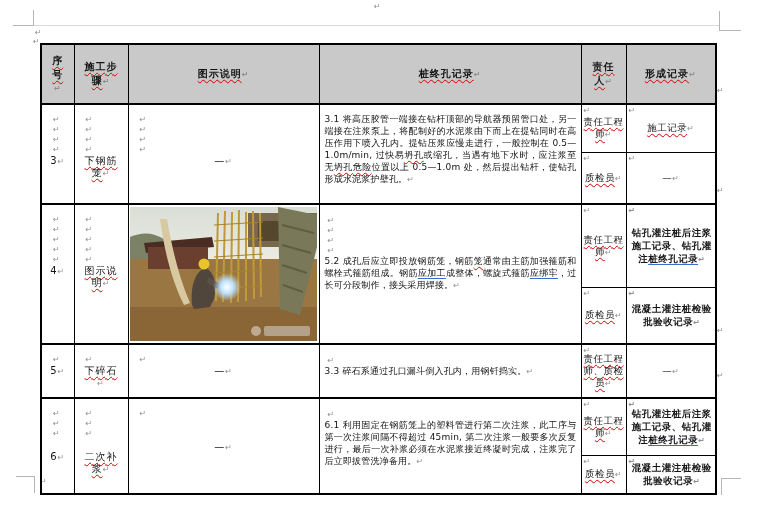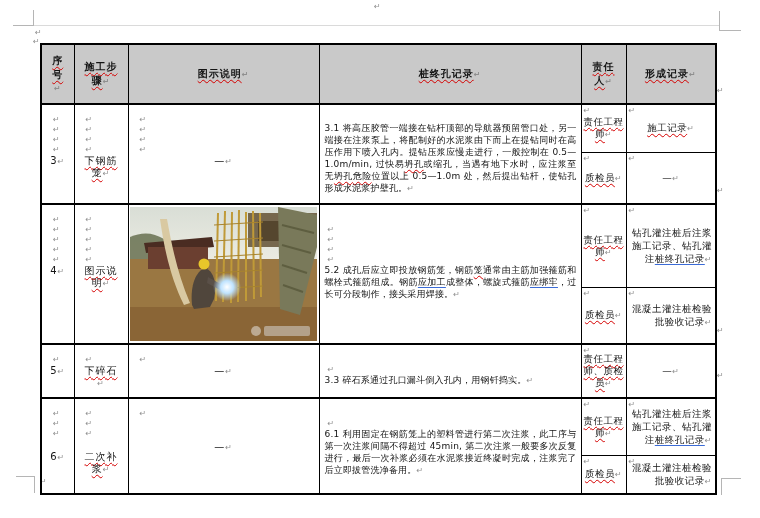--- a/index.html
+++ b/index.html
@@ -30,25 +30,25 @@
   .h48{height:48px}.h52{height:52px}.h83{height:83px}.h57{height:57px}
   .h45{height:45px}.h39{height:39px}
   .sq{text-decoration-line:underline;text-decoration-style:wavy;
       text-decoration-color:var(--spell);text-decoration-thickness:1px;text-underline-offset:2px;}
   .gq{text-decoration-line:underline;text-decoration-style:solid;
       text-decoration-color:var(--grammar);text-decoration-thickness:1px;text-underline-offset:2px;}
   .ctop{vertical-align:top;text-align:center;font-size:10px;}
   .cval{text-align:center;line-height:12px;letter-spacing:1px;}
   .mt12{margin-top:12px;} .mt22{margin-top:22px;}
   .qcell{vertical-align:top;text-align:justify;font-size:9px;line-height:11.9px;
-         padding:18px 4px 2px 5px;letter-spacing:0.2px;}
+         padding:9px 4px 2px 5px;letter-spacing:0.2px;}
   .pcell{vertical-align:middle;text-align:center;position:relative;font-size:9.5px;
          line-height:12px;letter-spacing:0.5px;padding:1px 2px;}
-  .rcell{vertical-align:middle;text-align:right;position:relative;font-size:9.5px;
-         line-height:13px;letter-spacing:0.5px;padding:2px 3px 2px 5px;}
+  .rcell{vertical-align:middle;text-align:center;position:relative;font-size:9.5px;
+         line-height:13px;letter-spacing:0.5px;padding:2px 3px 2px 5px;font-weight:bold;}
   .photocell{vertical-align:top;padding:2px 1px 1px 1px;}
   .photocell svg{display:block;margin:0 auto;}
 </style>
 </head>
 <body>
 
 <div class="page">
 
   <div class="mk-line" style="left:33px;top:25px;width:687px;height:1px;"></div>
   <div class="mk" style="left:33px;top:10px;width:1px;height:16px;"></div>

